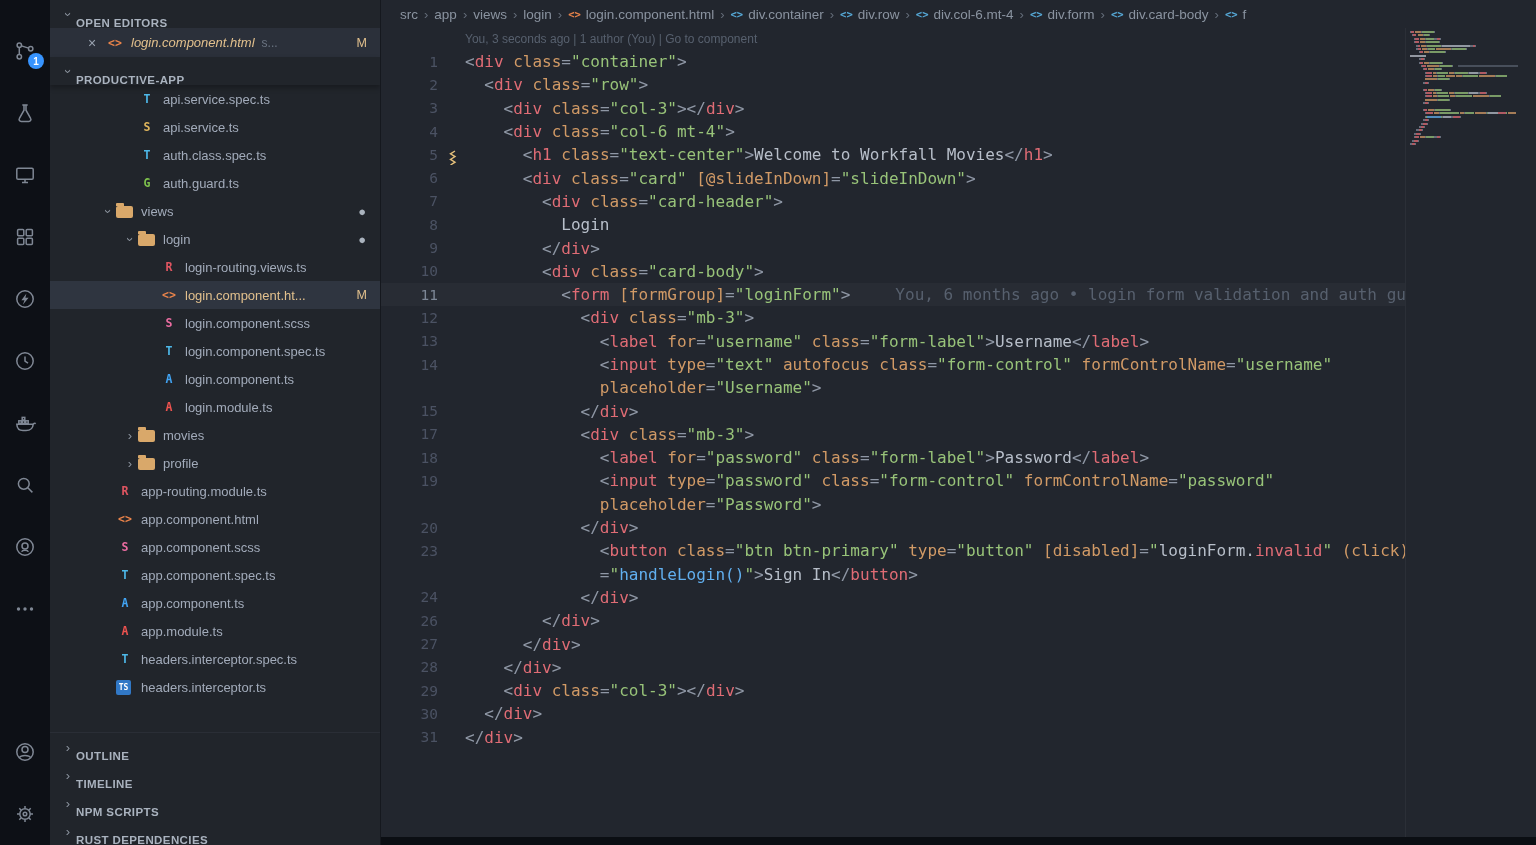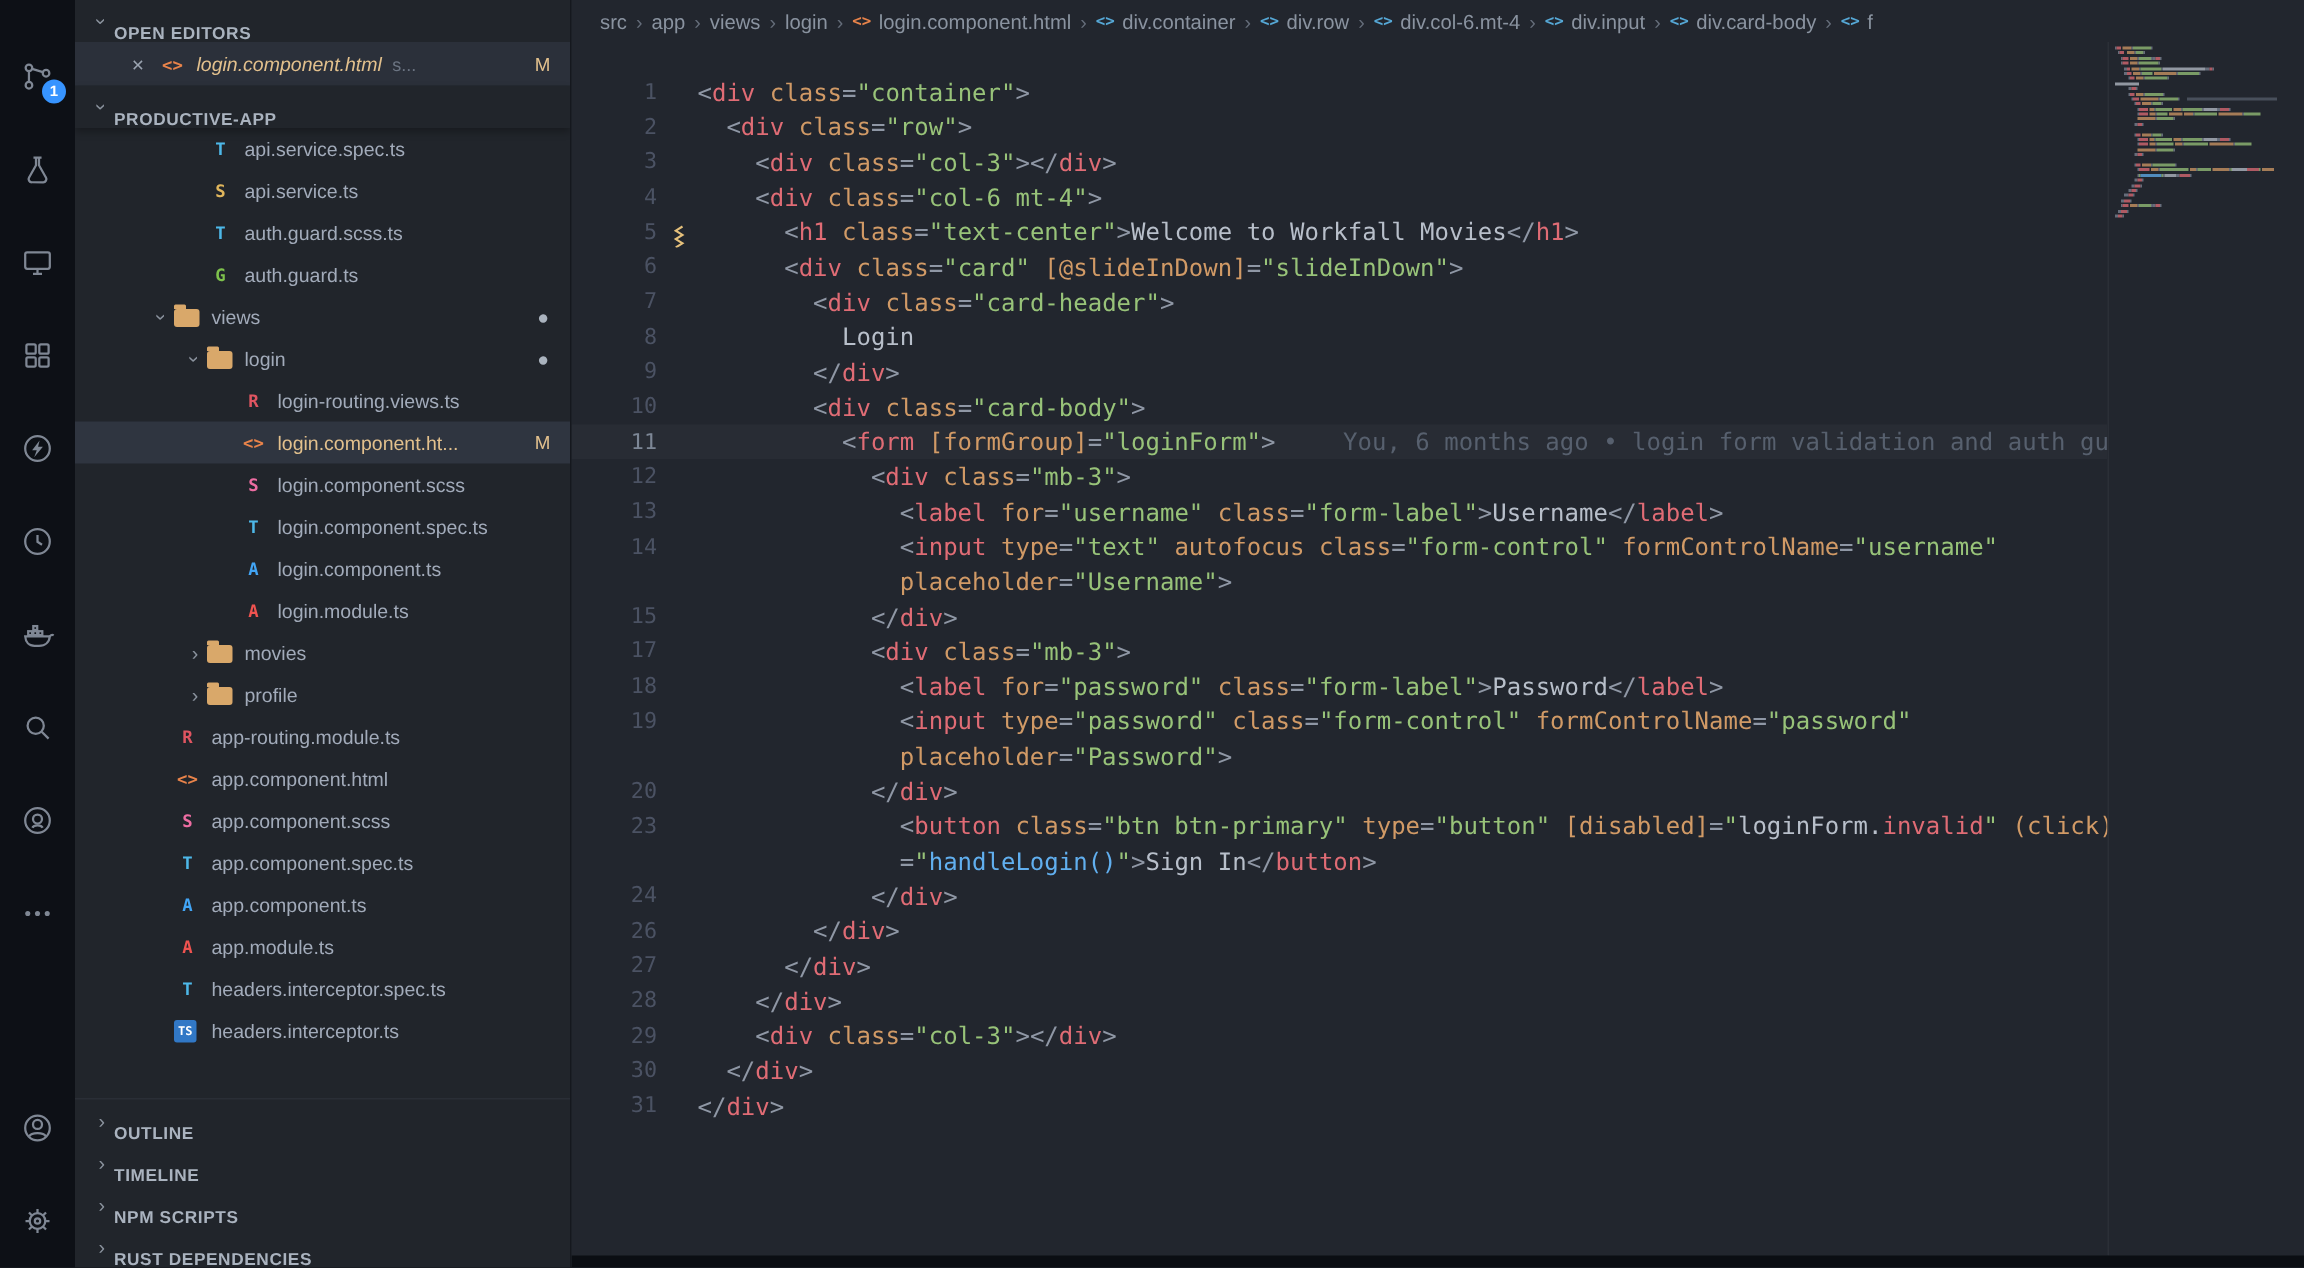--- a/index.html
+++ b/index.html
@@ -187,21 +187,21 @@
         <div class="tree-row" style="padding-left: 88px;">
           <span class="chip" style="color: rgb(77, 184, 232);">T</span>
           <span class="t-label">api.service.spec.ts</span>
         </div>
         <div class="tree-row" style="padding-left: 88px;">
           <span class="chip" style="color: rgb(224, 182, 92);">S</span>
           <span class="t-label">api.service.ts</span>
         </div>
         <div class="tree-row" style="padding-left: 88px;">
           <span class="chip" style="color: rgb(77, 184, 232);">T</span>
-          <span class="t-label">auth.guard.scss.ts</span>
+          <span class="t-label">auth.class.spec.ts</span>
         </div>
         <div class="tree-row" style="padding-left: 88px;">
           <span class="chip" style="color: rgb(126, 194, 76);">G</span>
           <span class="t-label">auth.guard.ts</span>
         </div>
         <div class="tree-row" style="padding-left: 50px;">
           <span class="chev open">›</span>
           <span class="fold"></span>
           <span class="t-label">views</span>
           <span class="t-dot">●</span>
@@ -333,33 +333,34 @@
           <span>div.row</span>
         </span>
         <span class="bc-sep">›</span>
         <span class="bc-item">
           <span class="bc-ic tag">&lt;&gt;</span>
           <span>div.col-6.mt-4</span>
         </span>
         <span class="bc-sep">›</span>
         <span class="bc-item">
           <span class="bc-ic tag">&lt;&gt;</span>
-          <span>div.input</span>
+          <span>div.form</span>
         </span>
         <span class="bc-sep">›</span>
         <span class="bc-item">
           <span class="bc-ic tag">&lt;&gt;</span>
           <span>div.card-body</span>
         </span>
         <span class="bc-sep">›</span>
         <span class="bc-item">
           <span class="bc-ic tag">&lt;&gt;</span>
           <span>f</span>
         </span>
       </div>
+    <div class="blame-line">You, 3 seconds ago | 1 author (You) | Go to component</div>
     <div class="code" id="code">
         <div class="crow">
           <span class="lnum">1</span>
           <span class="lcontent"><span class="seg-p">&lt;</span><span class="seg-t">div</span><span class="seg-p"> </span><span class="seg-a">class</span><span class="seg-p">=</span><span class="seg-s">"container"</span><span class="seg-p">&gt;</span></span>
         </div>
         <div class="crow">
           <span class="lnum">2</span>
           <span class="lcontent"><span class="seg-p">  &lt;</span><span class="seg-t">div</span><span class="seg-p"> </span><span class="seg-a">class</span><span class="seg-p">=</span><span class="seg-s">"row"</span><span class="seg-p">&gt;</span></span>
         </div>
         <div class="crow">

